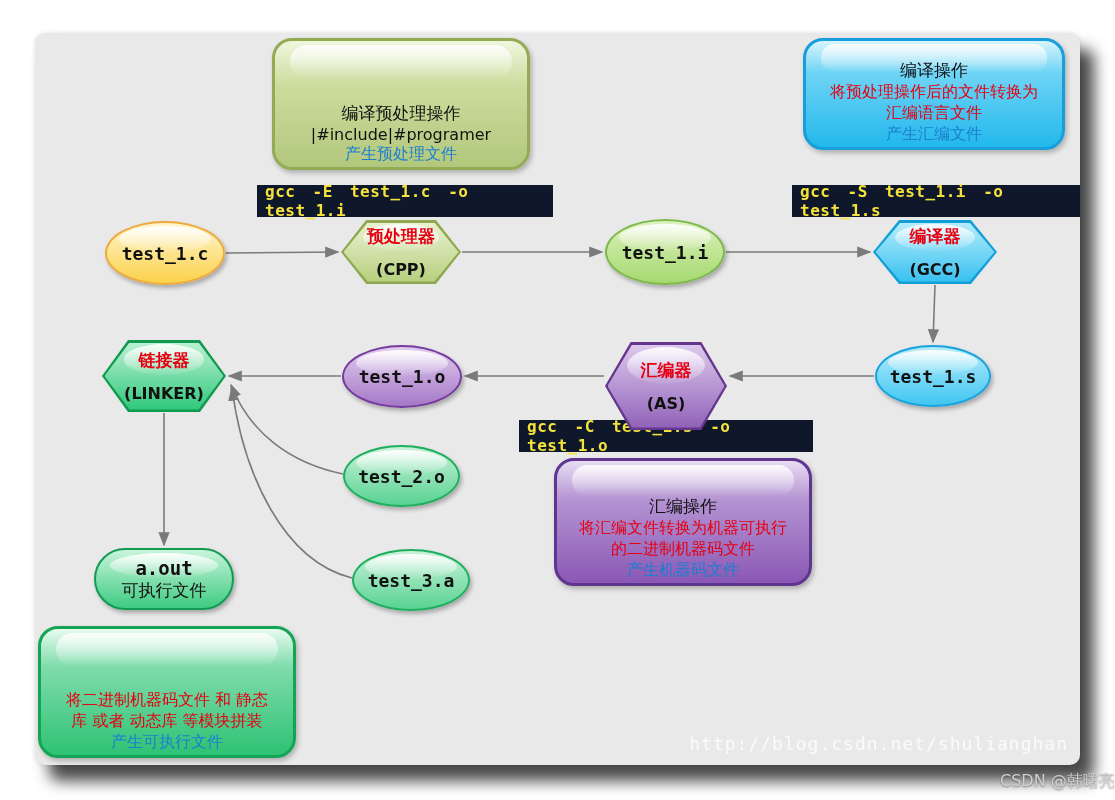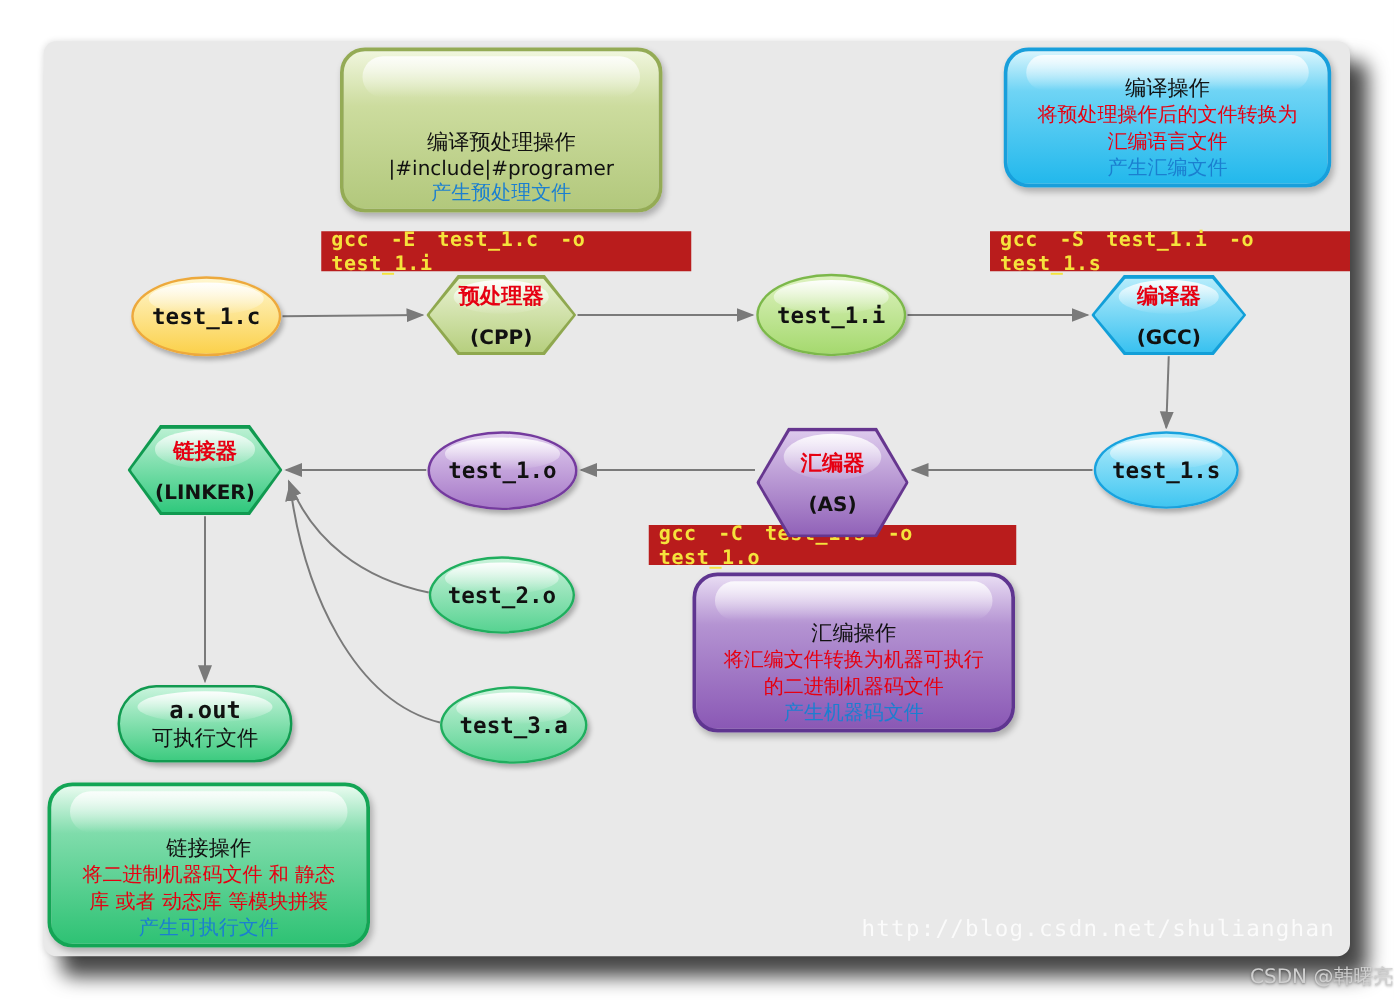--- a/index.html
+++ b/index.html
@@ -17,21 +17,21 @@
   .ibox .gloss{position:absolute;left:6%;right:6%;top:3%;height:26%;border-radius:18px;
     background:linear-gradient(rgba(255,255,255,.85),rgba(255,255,255,0));pointer-events:none;}
   .ibox-green{--bd:#94ab55;background:linear-gradient(180deg,#f0f6dd 0%,#ccdc9e 35%,#b2c87c 100%);}
   .ibox-blue{--bd:#189fdb;background:linear-gradient(180deg,#d8f5fd 0%,#6fd4f5 30%,#22b8ec 100%);}
   .ibox-purple{--bd:#5f3590;background:linear-gradient(180deg,#e8dcf3 0%,#b493d2 32%,#8a58b5 100%);}
   .ibox-emerald{--bd:#13a555;background:linear-gradient(180deg,#e8fbef 0%,#7fdcab 30%,#2ec274 100%);}
   .ibox-title{font-size:17px;color:#111;position:relative;}
   .ibox-line{font-size:16px;position:relative;white-space:nowrap;}
   .t-red{color:#e60012;} .t-blue{color:#1b7fd0;} .t-purple{color:#7b5ca8;} .t-black{color:#111;}
   
-  .cmd{position:absolute;background:#b91c1c;color:#f5e33c;display:flex;align-items:center;justify-content:center;
+  .cmd{position:absolute;background:#0f172a;color:#f5e33c;display:flex;align-items:center;justify-content:center;
     font-family:"DejaVu Sans Mono",monospace;font-weight:bold;font-size:16px;word-spacing:7px;
     letter-spacing:.5px;padding:16px 8px;box-sizing:border-box;}
   
   .ell{position:absolute;border-radius:50%;border:2.5px solid var(--bd);box-sizing:border-box;
     background:linear-gradient(180deg,var(--g1) 0%,var(--g2) 100%);display:flex;align-items:center;
     justify-content:center;box-shadow:2px 3px 4px rgba(0,0,0,.28);}
   .ell .gloss,.stadium .gloss{position:absolute;left:10%;right:10%;top:5%;height:44%;border-radius:50%;
     background:linear-gradient(rgba(255,255,255,.95),rgba(255,255,255,.03));pointer-events:none;}
   .mono-label{font-family:"DejaVu Sans Mono",monospace;font-weight:bold;font-size:18px;color:#111;
     position:relative;}
@@ -111,21 +111,20 @@
     <div class="ibox ibox-purple" style="left:519px;top:425px;width:258px;height:128px">
       <div class="gloss"></div>
       <div class="ibox-title">汇编操作</div>
       <div class="ibox-line t-red">将汇编文件转换为机器可执行</div>
       <div class="ibox-line t-red">的二进制机器码文件</div>
       <div class="ibox-line t-blue">产生机器码文件</div>
     </div>
 
     <div class="ibox ibox-emerald" style="left:3px;top:593px;width:258px;height:132px">
       <div class="gloss"></div>
-      <div class="ibox-title">链接操作</div>
       <div class="ibox-line t-red">将二进制机器码文件 和 静态</div>
       <div class="ibox-line t-red">库 或者 动态库 等模块拼装</div>
       <div class="ibox-line t-blue">产生可执行文件</div>
     </div>
 
     <div class="cmd" style="left:222px;top:152px;width:296px;height:27px">gcc -E test_1.c -o test_1.i</div>
     <div class="cmd" style="left:757px;top:152px;width:288px;height:27px">gcc -S test_1.i -o test_1.s</div>
     <div class="cmd" style="left:484px;top:387px;width:294px;height:27px">gcc -C test_1.s -o test_1.o</div>
 
     <div class="ell ell-yellow" style="left:70px;top:188px;width:120px;height:64px">

